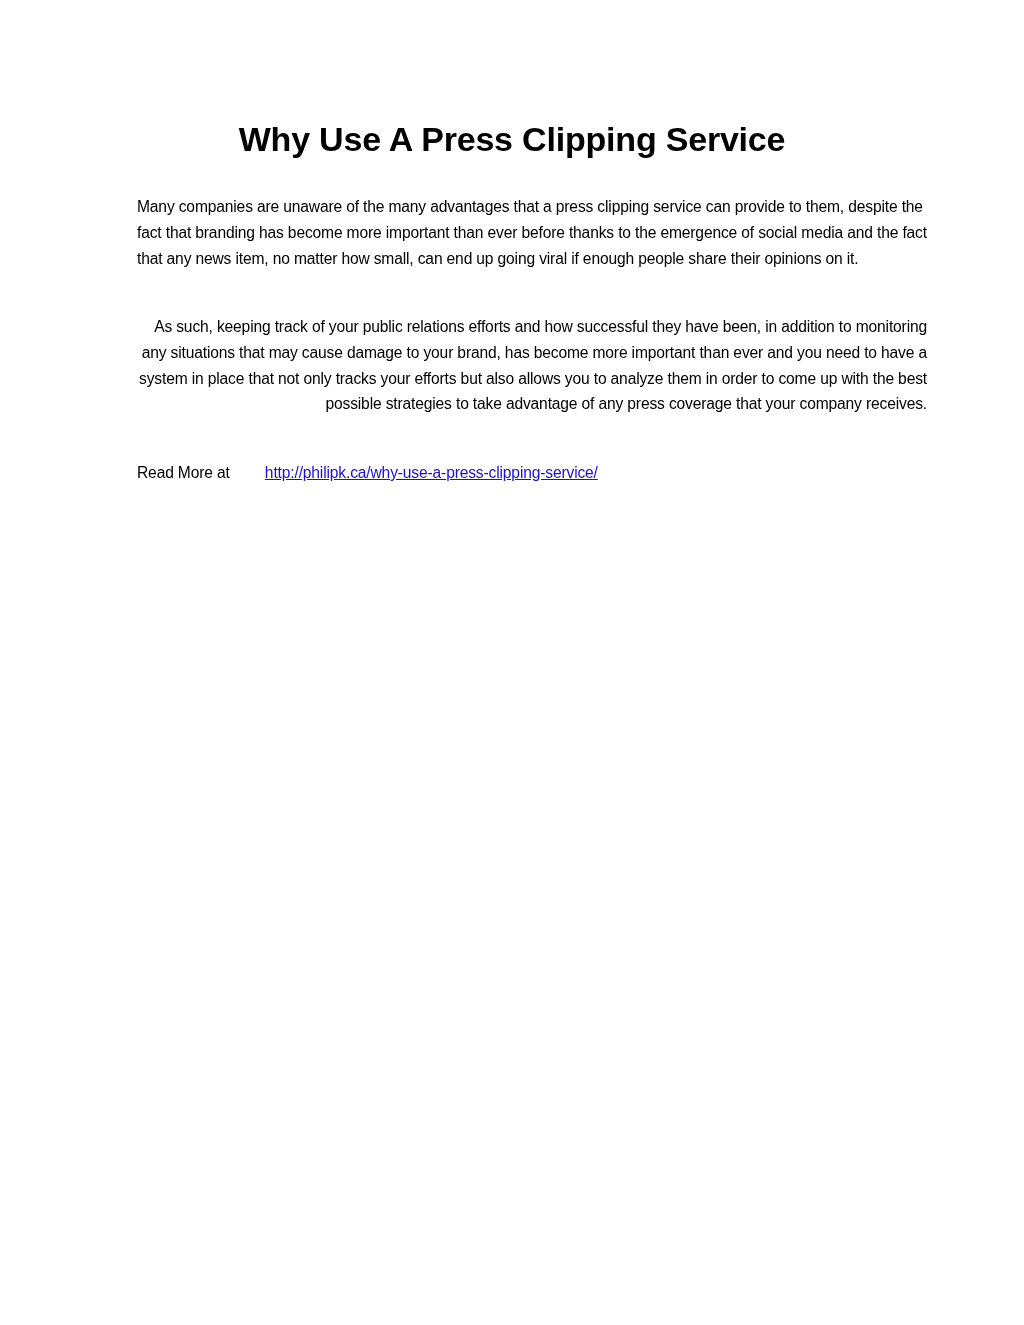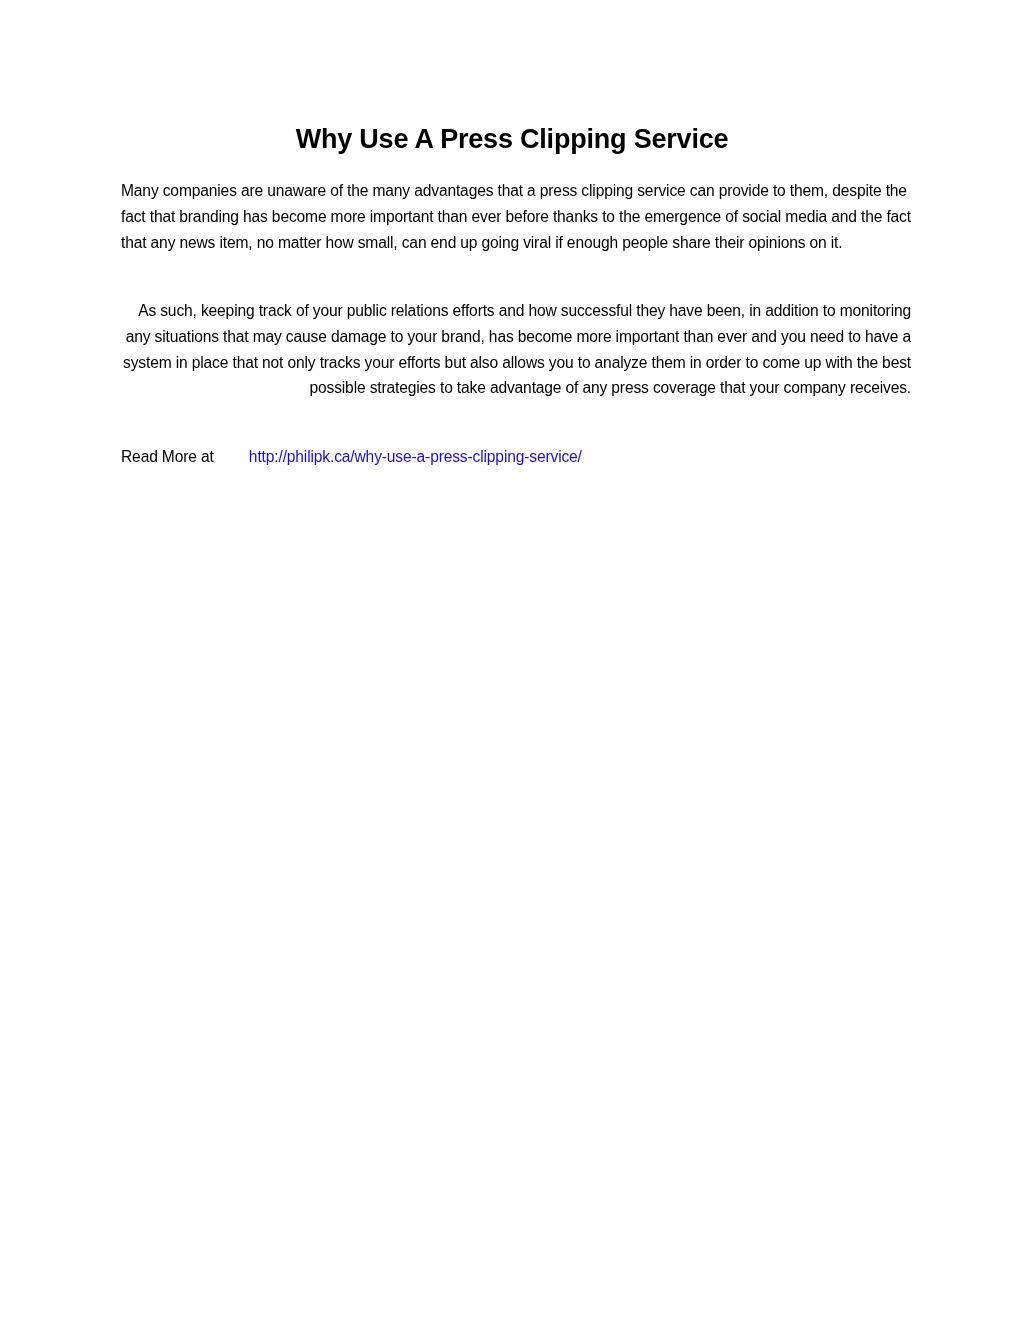--- a/index.html
+++ b/index.html
@@ -22,40 +22,41 @@
       width: 1024px;
       height: 1325px;
       background: #ffffff;
     }
     .title {
       position: absolute;
       left: 0;
       top: 121px;
       width: 1024px;
       text-align: center;
-      font-size: 27px;
+      font-size: 34px;
       font-weight: bold;
       line-height: 36px;
       margin: 0;
       letter-spacing: -0.2px;
     }
     .body-text {
       position: absolute;
       left: 121px;
       width: 790px;
       font-size: 15.6px;
       line-height: 25.8px;
-      margin: 0;
+      margin: 16px;
       letter-spacing: -0.15px;
     }
     .para1 { top: 178px; }
     .para2 { top: 298px; text-align: right; }
     .read-more { top: 444px; }
     .link {
       color: #1a10d0;
+      text-decoration: underline;
       padding-left: 31px;
     }
   </style>
 </head>
 <body>
 
 <div class="page">
   <h1 class="title">Why Use A Press Clipping Service</h1>
 
   <p class="body-text para1">Many companies are unaware of the many advantages that a press clipping service can provide to them, despite the fact that branding has become more important than ever before thanks to the emergence of social media and the fact that any news item, no matter how small, can end up going viral if enough people share their opinions on it.</p>

